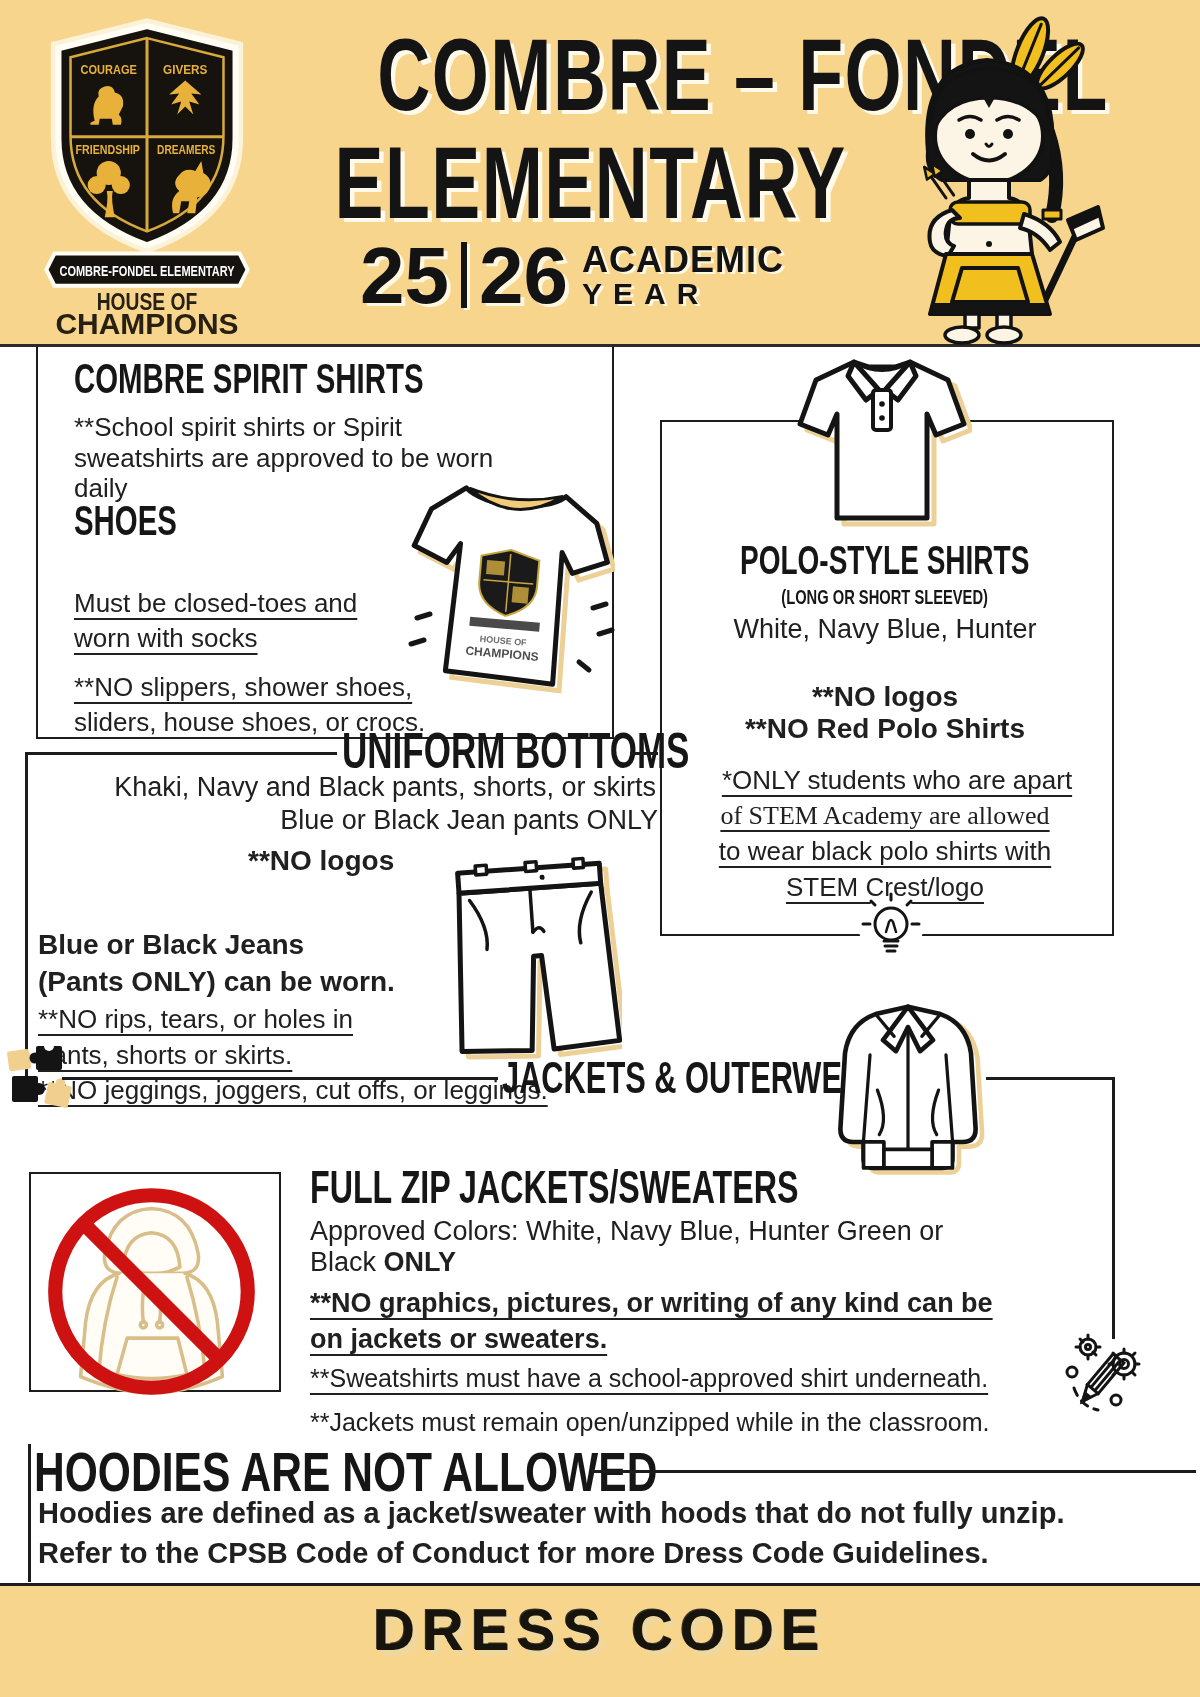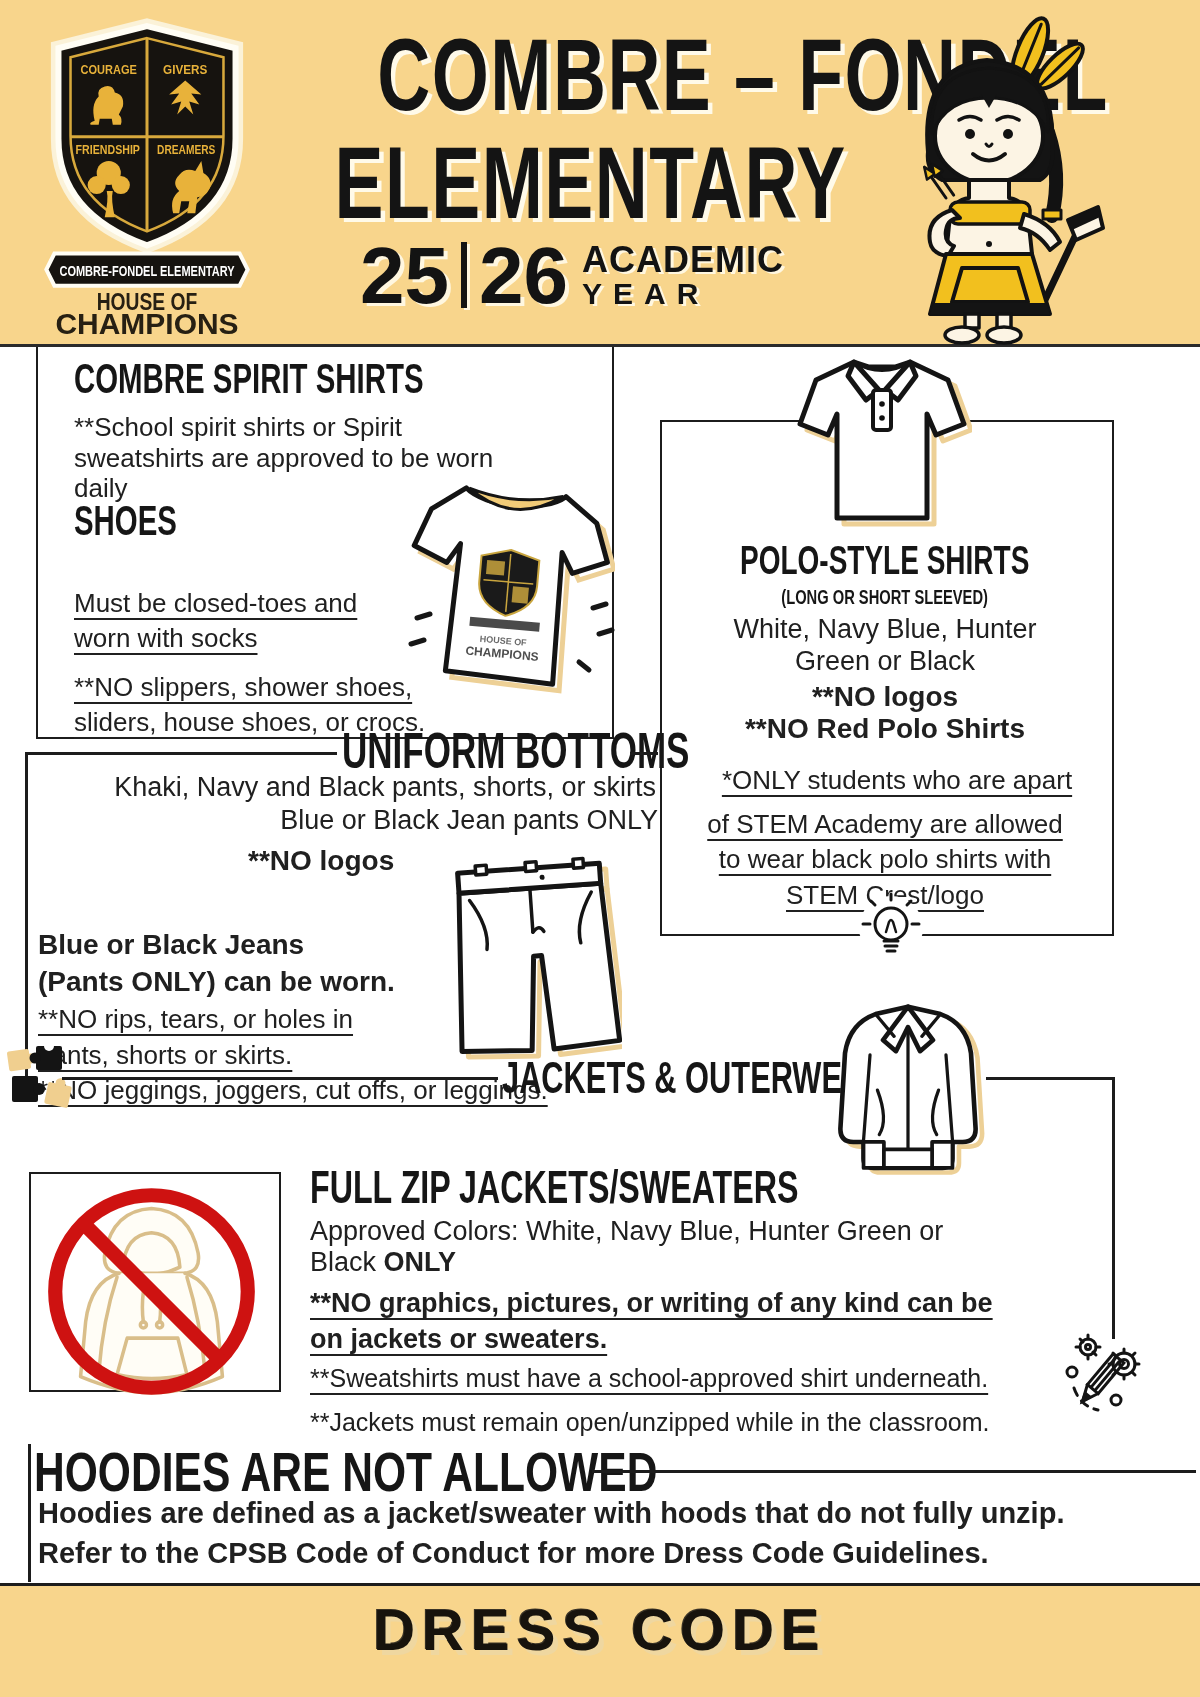--- a/index.html
+++ b/index.html
@@ -206,27 +206,26 @@
       <rect x="81" y="42" width="18" height="40" rx="3" stroke-width="4"></rect>
     </g>
     <circle cx="90" cy="56" r="2.8" fill="#111"></circle>
     <circle cx="90" cy="70" r="2.8" fill="#111"></circle>
   </svg>
 
   <div class="abs hd ctr" style="left:660px;top:540px;width:450px;font-size:40px;"><span>POLO-STYLE SHIRTS</span></div>
   <div class="abs hd ctr" style="left:660px;top:586px;width:450px;font-size:21px;"><span>(LONG OR SHORT SLEEVED)</span></div>
   <div class="abs ctrblk" style="left:660px;top:614px;width:450px;">
     <div class="t t27">White, Navy Blue, Hunter</div>
-    <div class="t t27">Green or Black</div>
   </div>
   <div class="abs ctrblk t b" style="left:660px;top:680px;width:450px;font-size:28px;">**NO logos</div>
   <div class="abs ctrblk t b" style="left:660px;top:712px;width:450px;font-size:28px;">**NO Red Polo Shirts</div>
   <div class="abs ctrblk" style="left:660px;top:760px;width:450px;">
     <div class="t u" style="margin-top:5px;padding-left:24px;">*ONLY students who are apart</div>
-    <div class="t u" style="margin-top:13px;">of STEM Academy are allowed</div>
+    <div class="t u" style="margin-top:5px;font-family:Liberation Serif, serif;">of STEM Academy are allowed</div>
     <div class="t u" style="margin-top:5px;">to wear black polo shirts with</div>
     <div class="t u" style="margin-top:5px;">STEM Crest/logo</div>
   </div>
 
   <svg class="abs" style="left:856px;top:892px;" width="70" height="74" viewBox="0 0 70 74">
     <circle cx="35" cy="36" r="32" fill="#ffffff"></circle>
     <g fill="none" stroke="#141414" stroke-width="3" stroke-linecap="round">
       <circle cx="35" cy="32" r="16" fill="#ffffff"></circle>
       <path d="M30 40 L33 30 Q35 26 37 30 L40 40" stroke-width="2.5"></path>
       <line x1="28" y1="49" x2="42" y2="49"></line>

